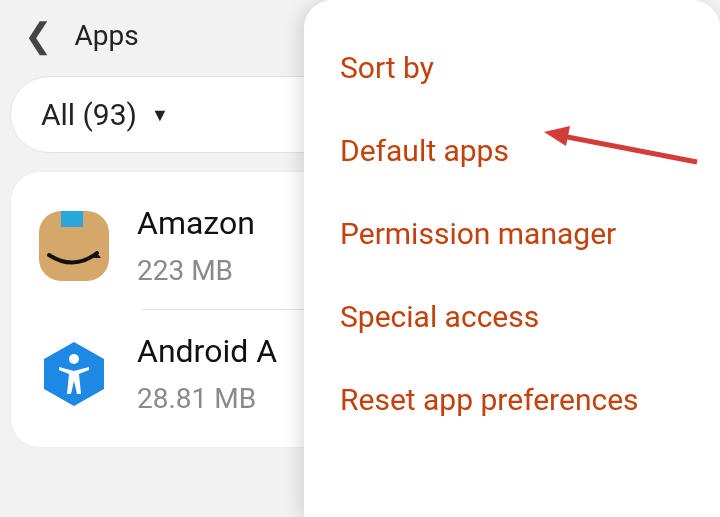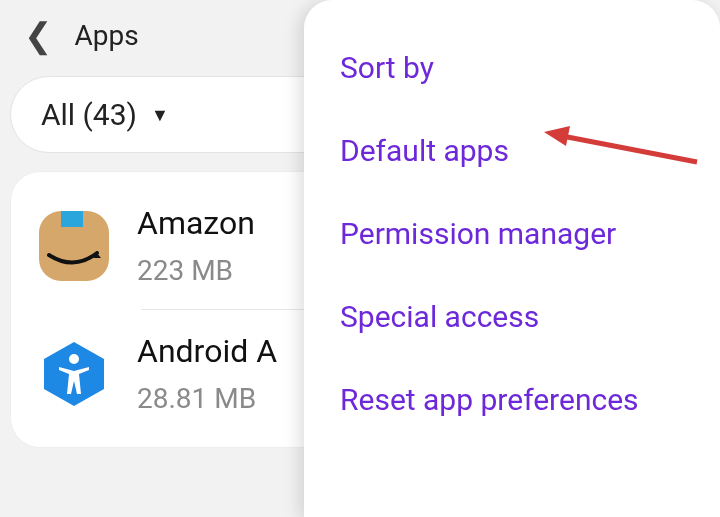--- a/index.html
+++ b/index.html
@@ -111,21 +111,21 @@
     right: 0;
     width: 416px;
     height: 517px;
     background: #fff;
     border-radius: 28px 28px 0 0;
     box-shadow: -4px 2px 18px rgba(0,0,0,0.14);
     padding: 26px 0 0 0;
   }
   .menu-item {
     font-size: 30px;
-    color: #6d28d9;
+    color: #c2410c;
     padding: 24px 36px;
     white-space: nowrap;
   }
 
   
   .arrow {
     position: absolute;
     top: 120px;
     left: 542px;
     width: 160px;
@@ -135,21 +135,21 @@
 </style>
 </head>
 <body>
 
 <div class="header">
   <span class="back-chevron">❮</span>
   <span class="page-title">Apps</span>
 </div>
 
 <div class="filter-pill">
-  <span class="filter-label">All (43)</span>
+  <span class="filter-label">All (93)</span>
   <span class="chevron-down">▼</span>
 </div>
 
 <div class="app-list">
 
   <div class="app-row">
     <div class="app-icon amazon-icon">
       <div class="fold"></div>
       <svg viewBox="0 0 54 22">
         <path d="M2 4 Q 27 20 50 2" stroke="#111" stroke-width="4" fill="none" stroke-linecap="round"></path>

